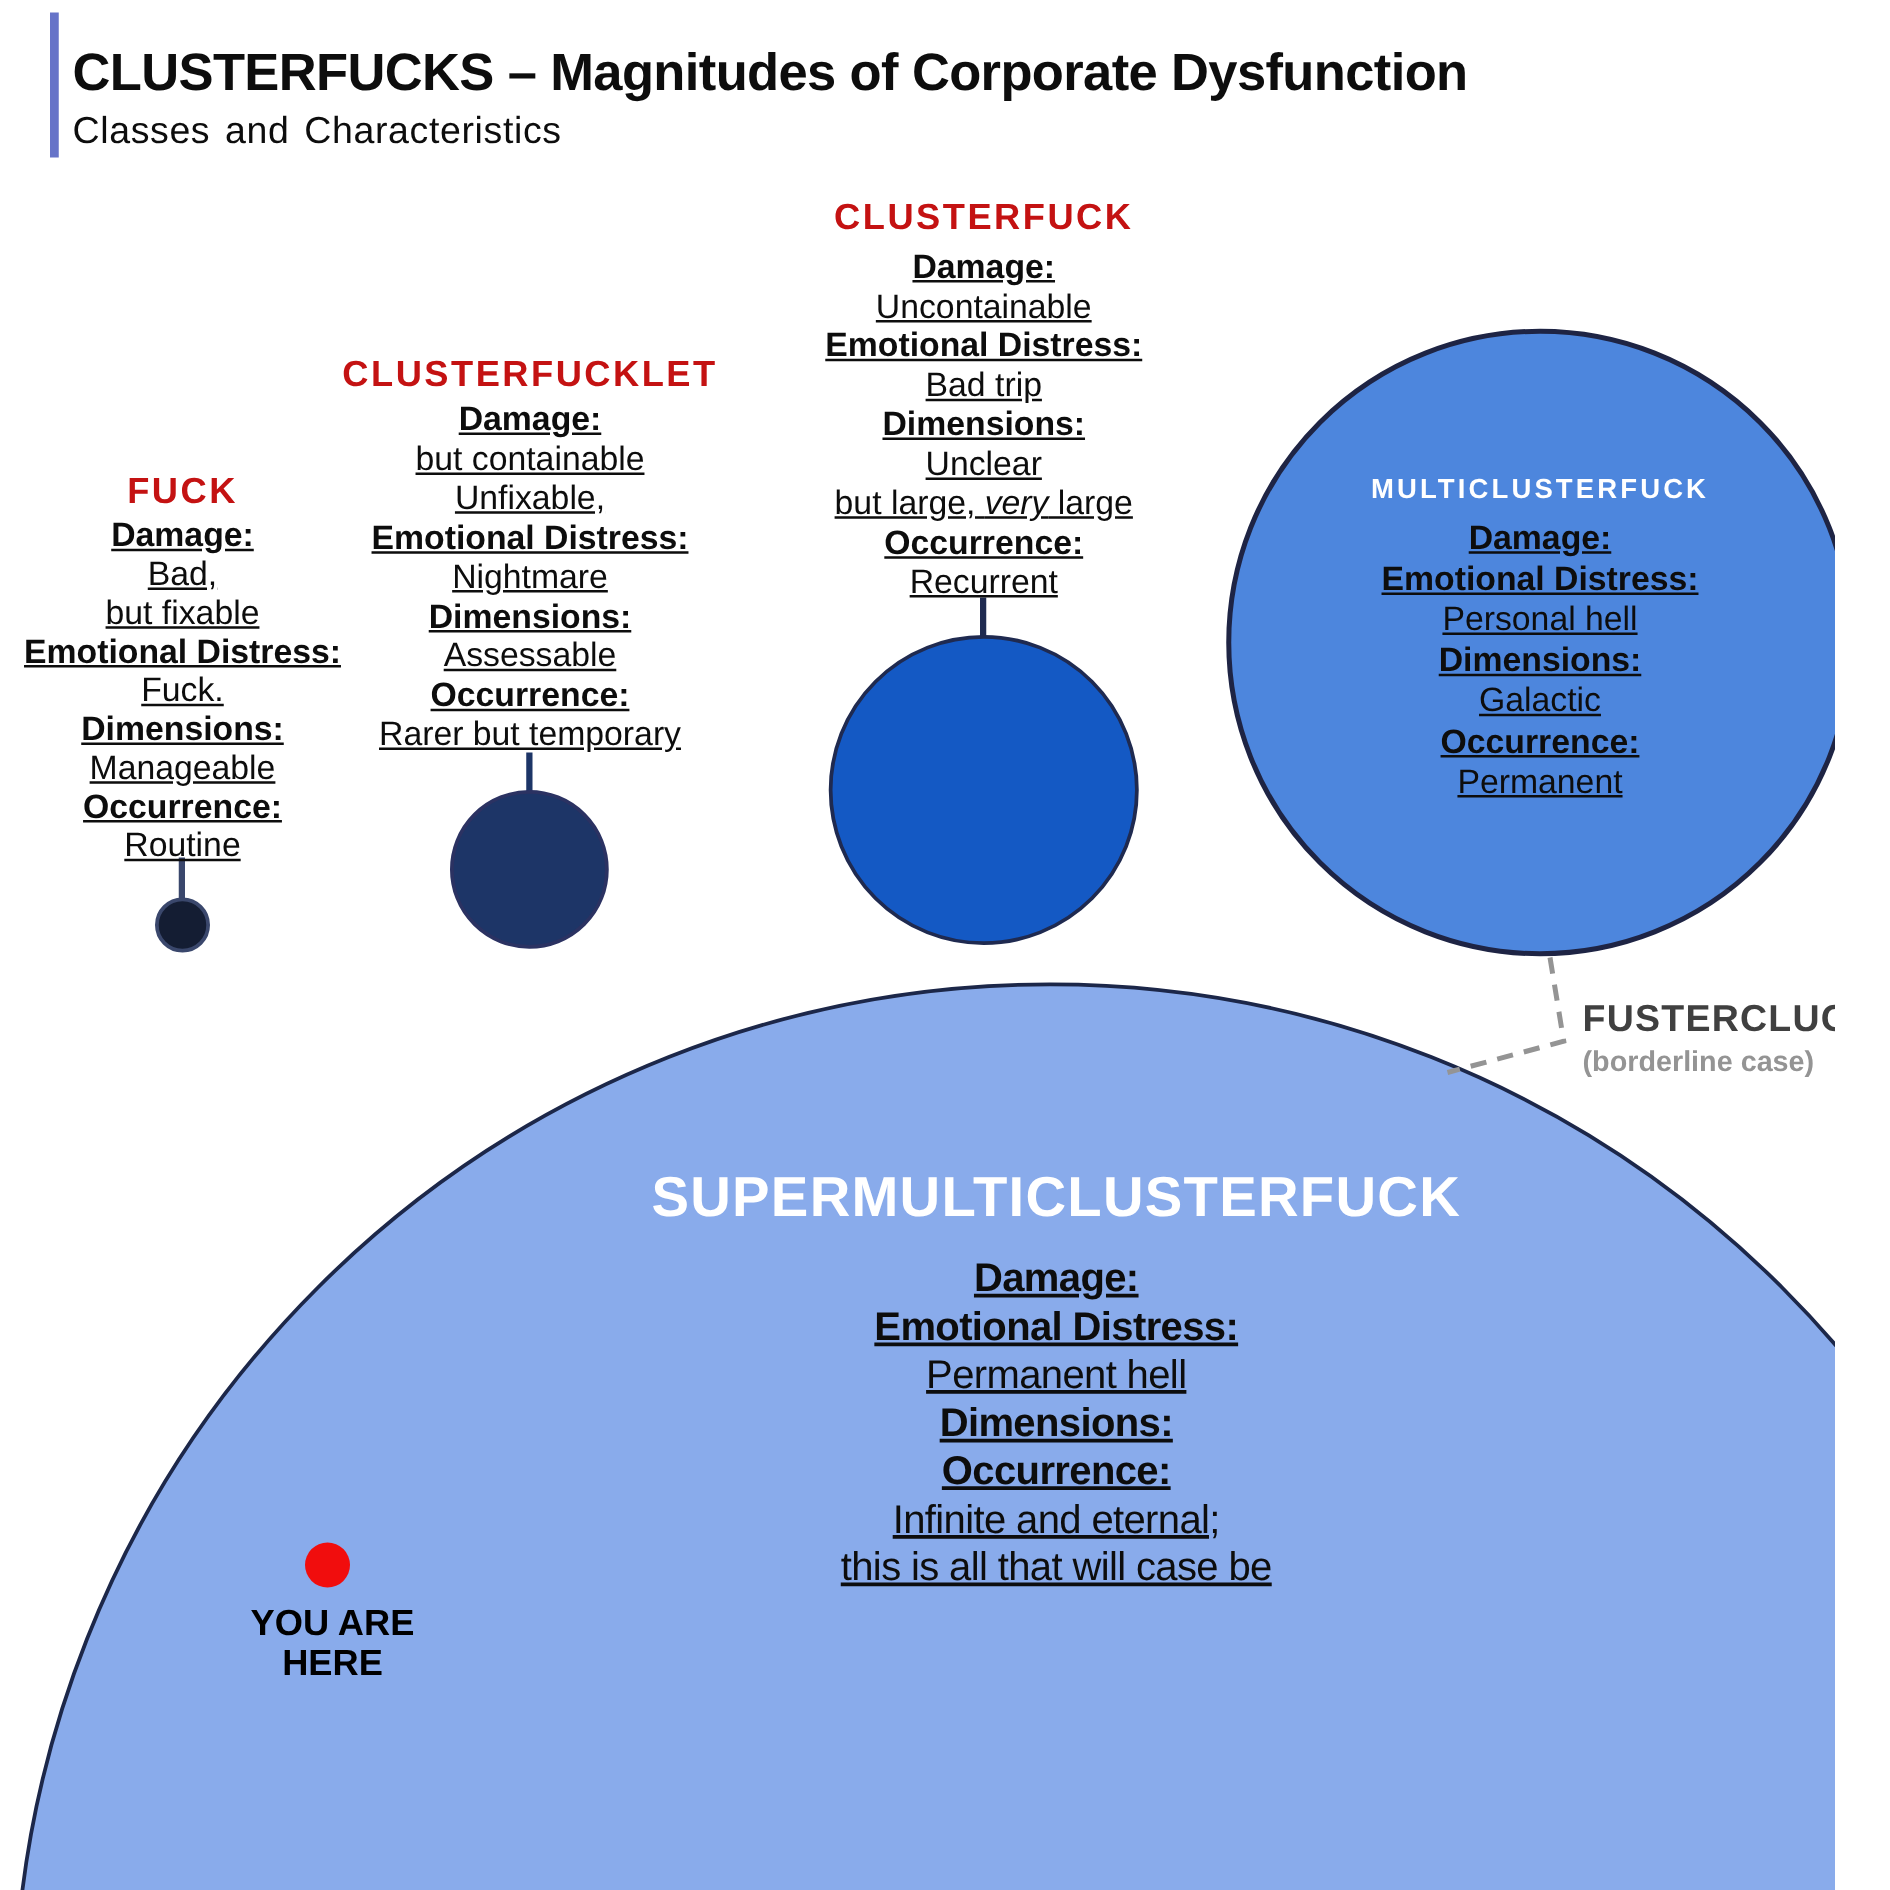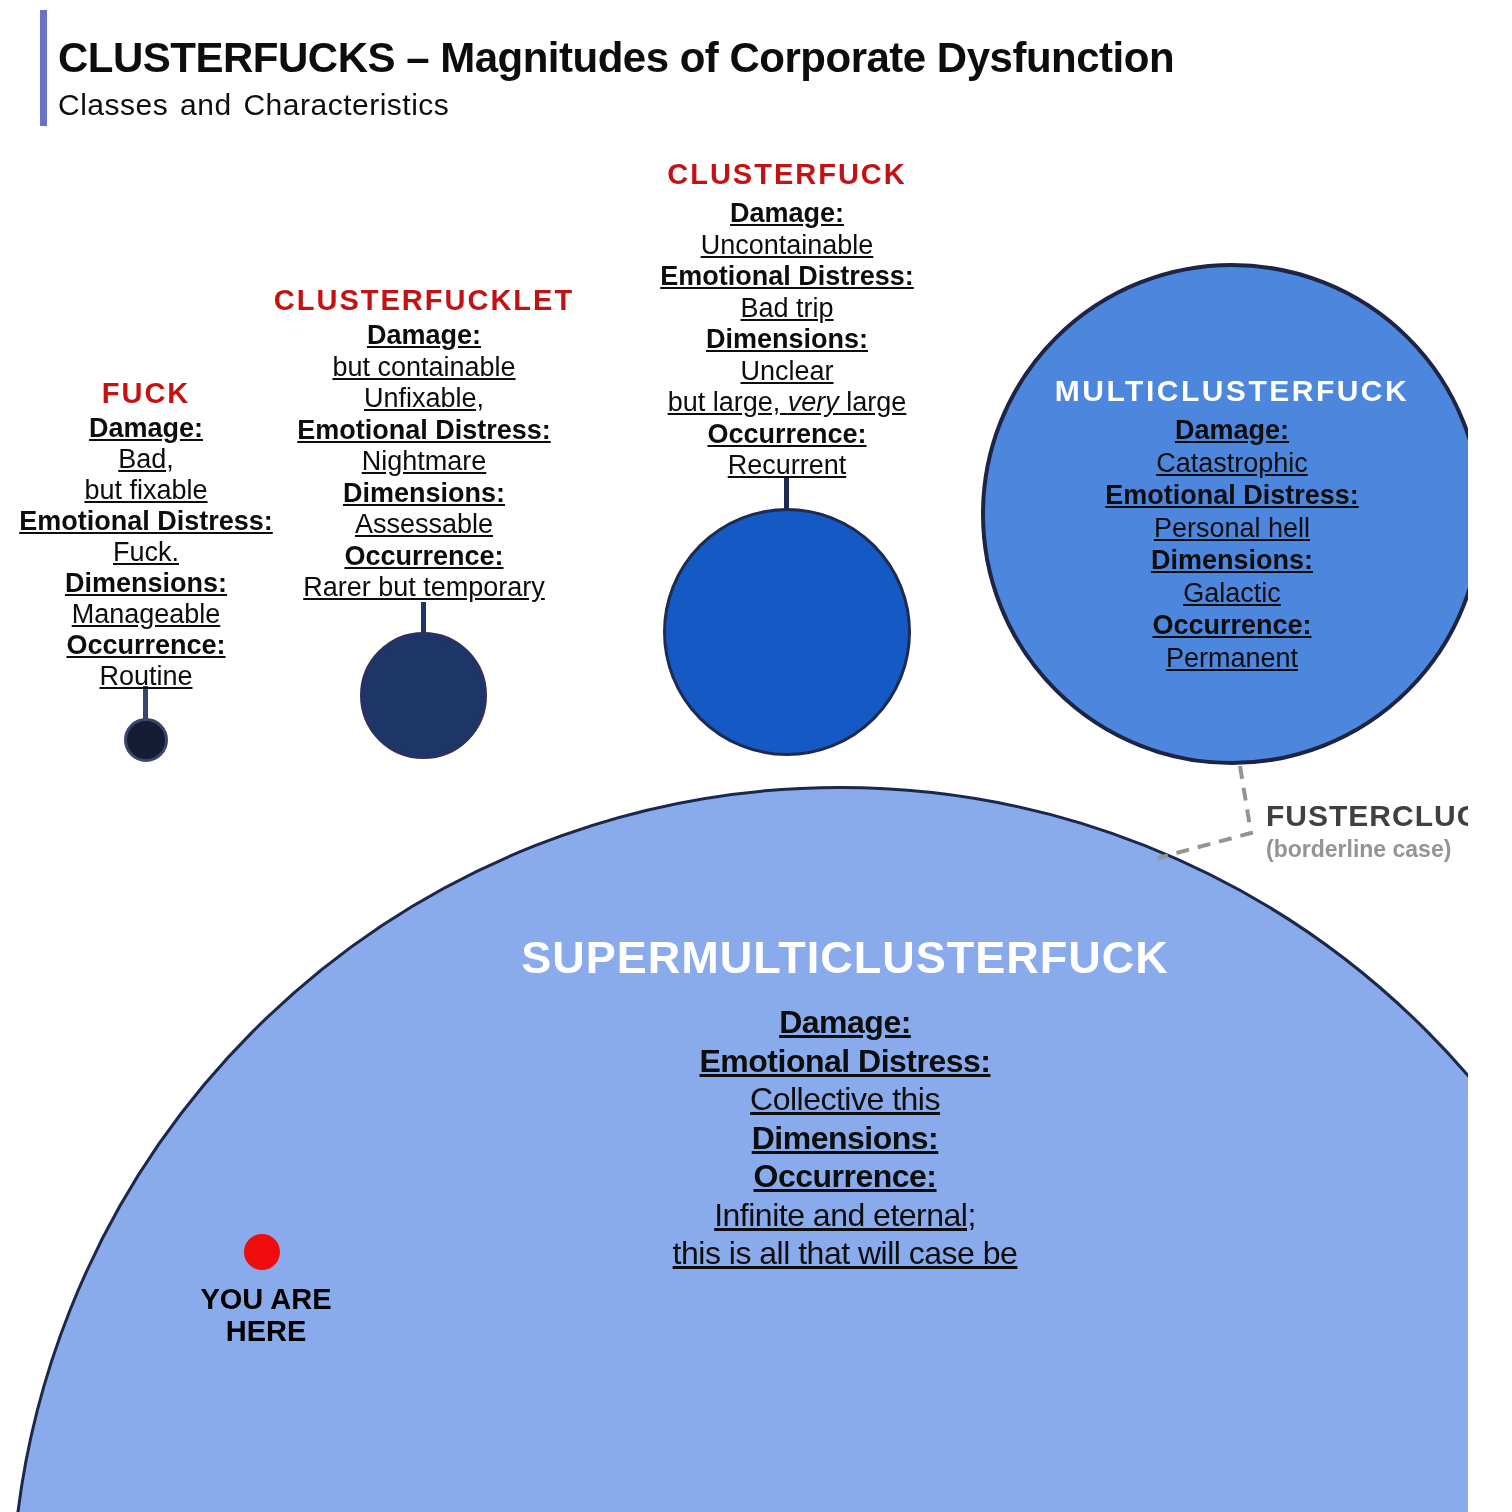--- a/index.html
+++ b/index.html
@@ -26,21 +26,21 @@
 
   .blk-fucklet{left:254px;top:282px;width:340px;}
   .blk-fucklet .hd{font-size:29px;line-height:36px;margin-bottom:2px;}
   .blk-fucklet .row{font-size:27px;line-height:31.5px;}
 
   .blk-cf{left:607px;top:156px;width:360px;}
   .blk-cf .hd{font-size:29px;line-height:36px;margin-bottom:6px;}
   .blk-cf .row{font-size:27px;line-height:31.5px;}
 
   .blk-multi{left:1012px;top:372px;width:440px;}
-  .blk-multi .hd{font-size:30px;line-height:38px;margin-bottom:4px;letter-spacing:2.5px;}
+  .blk-multi .hd{font-size:22px;line-height:38px;margin-bottom:4px;letter-spacing:2.5px;}
   .blk-multi .row{font-size:27px;line-height:32.5px;}
 
   .blk-super{left:485px;top:930px;width:720px;}
   .blk-super .hd{font-size:45px;line-height:56px;margin-bottom:17px;letter-spacing:1px;}
   .blk-super .row{font-size:32px;line-height:38.5px;letter-spacing:-0.5px;}
 
   
   .circle{position:absolute;border-radius:50%;box-sizing:border-box;}
   .c-super{left:10px;top:786px;width:1660px;height:1660px;background:#89abeb;border:3px solid #1c2749;}
   .c-fuck{left:124px;top:718px;width:44px;height:44px;background:#141d33;border:3px solid #3a476c;}
@@ -122,34 +122,33 @@
     <div class="row b">Dimensions:</div>
     <div class="row">Unclear</div>
     <div class="row"><span>but large, </span><i>very</i><span> large</span></div>
     <div class="row b">Occurrence:</div>
     <div class="row">Recurrent</div>
   </div>
 
   <div class="block blk-multi">
     <div class="hd white">MULTICLUSTERFUCK</div>
     <div class="row b">Damage:</div>
-    <div class="row">Catastrophic</div>
     <div class="row b">Emotional Distress:</div>
     <div class="row">Personal hell</div>
     <div class="row b">Dimensions:</div>
     <div class="row">Galactic</div>
     <div class="row b">Occurrence:</div>
     <div class="row">Permanent</div>
   </div>
 
   <div class="block blk-super">
     <div class="hd white">SUPERMULTICLUSTERFUCK</div>
     <div class="row b">Damage:</div>
     <div class="row b">Emotional Distress:</div>
-    <div class="row">Collective this</div>
+    <div class="row">Permanent hell</div>
     <div class="row b">Dimensions:</div>
     <div class="row b">Occurrence:</div>
     <div class="row">Infinite and eternal;</div>
     <div class="row">this is all that will case be</div>
   </div>
 
   <div class="fc-title">FUSTERCLUCK</div>
   <div class="fc-note">(borderline case)</div>
 
   <div class="you-dot"></div>

